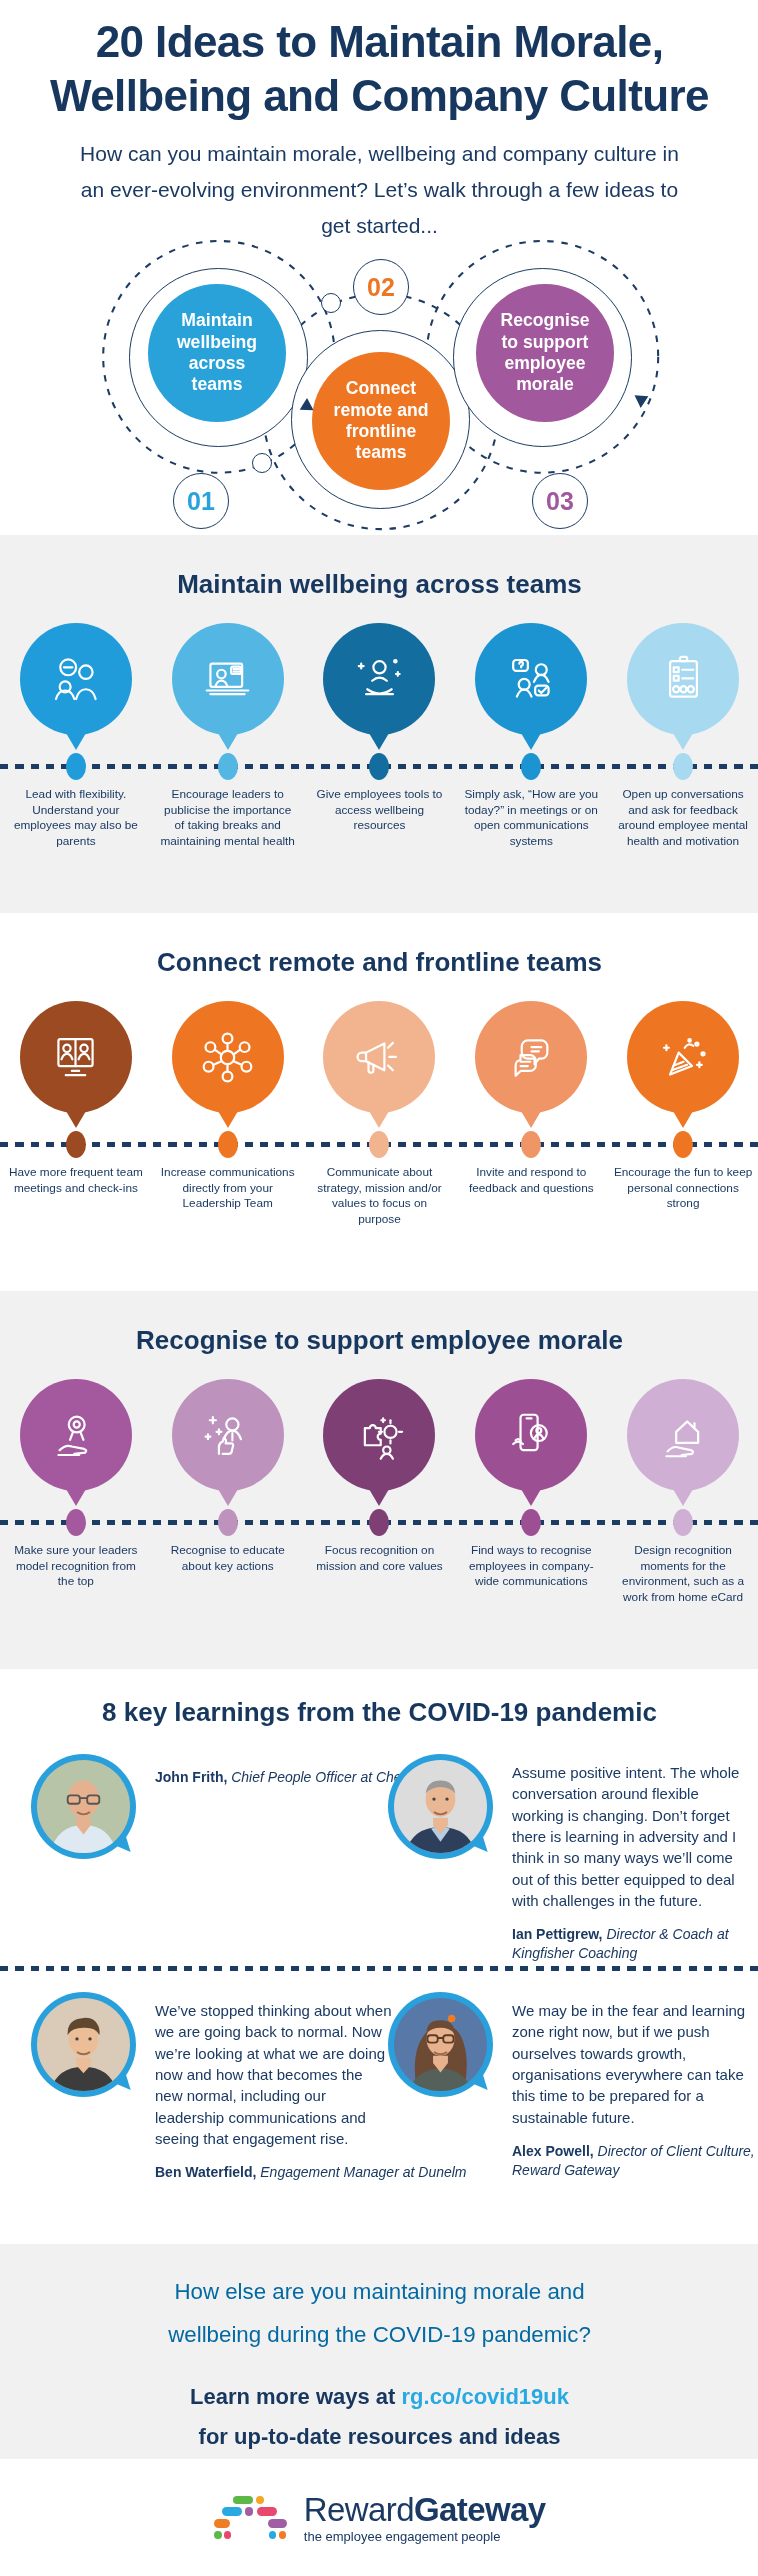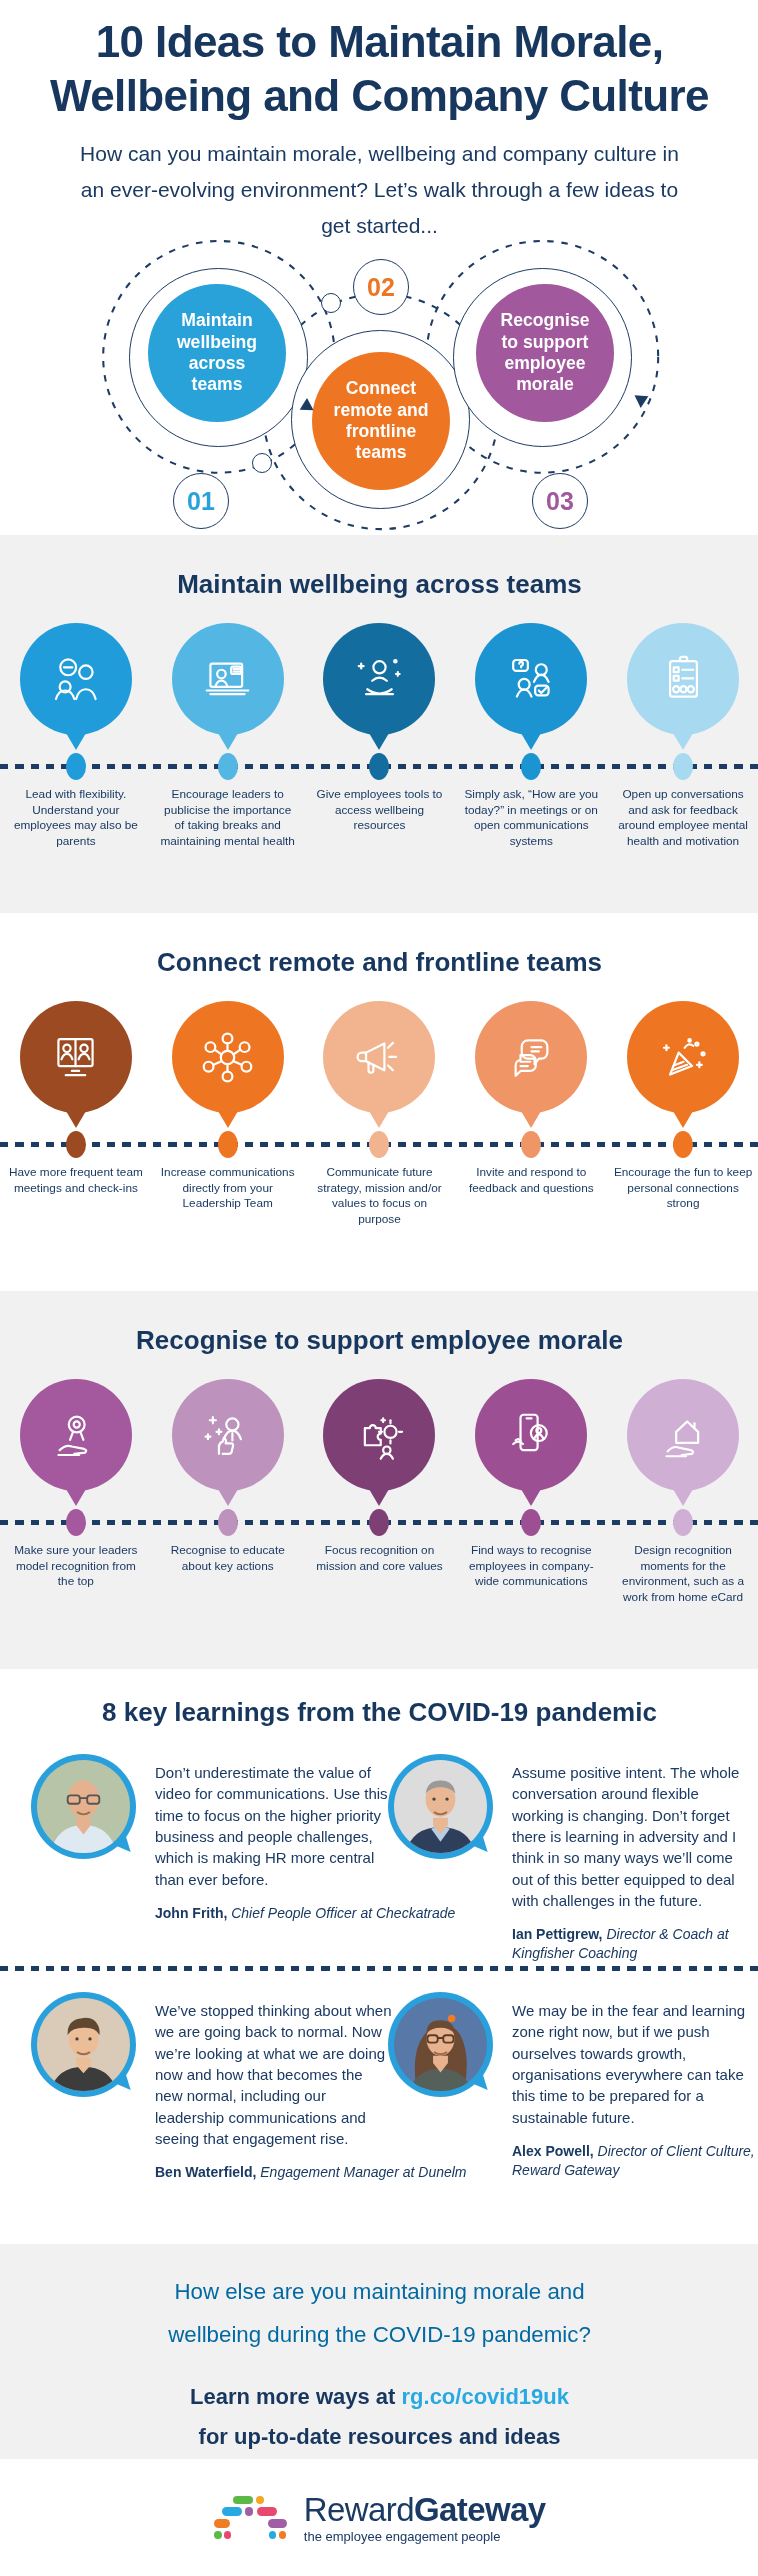--- a/index.html
+++ b/index.html
@@ -82,21 +82,21 @@
   .brand .name b{font-weight:800;}
   .brand .tagline{margin-top:3.5px;font-size:13px;font-weight:500;color:#1b3a63;}
   .icon-stroke{stroke:#fff;stroke-width:3.6;fill:none;stroke-linecap:round;stroke-linejoin:round;}
 </style>
 </head>
 <body>
 
 <div class="page">
 
   <div class="header">
-    <div class="main-title">10 Ideas to Maintain Morale,
+    <div class="main-title">20 Ideas to Maintain Morale,
 Wellbeing and Company Culture</div>
     <div class="intro">How can you maintain morale, wellbeing and company culture in
 an ever-evolving environment? Let’s walk through a few ideas to
 get started...</div>
 
     <svg class="decor-svg" width="759" height="535" viewBox="0 0 1290 910">
       <circle cx="647" cy="700" r="200" stroke="#1d3c63" stroke-width="3.5" fill="none" stroke-dasharray="11 13"></circle>
       <circle cx="372" cy="607" r="197" stroke="#1d3c63" stroke-width="3.5" fill="none" stroke-dasharray="11 13"></circle>
       <circle cx="922" cy="607" r="197" stroke="#1d3c63" stroke-width="3.5" fill="none" stroke-dasharray="11 13"></circle>
     </svg>
@@ -321,21 +321,21 @@
       </div>
     </div>
     <div class="caption-row">
       <div class="col">
           <div class="caption">Have more frequent team meetings and check-ins</div>
         </div>
       <div class="col">
           <div class="caption">Increase communications directly from your Leadership Team</div>
         </div>
       <div class="col">
-          <div class="caption">Communicate future strategy, mission and/or values to focus on purpose</div>
+          <div class="caption">Communicate about strategy, mission and/or values to focus on purpose</div>
         </div>
       <div class="col">
           <div class="caption">Invite and respond to feedback and questions</div>
         </div>
       <div class="col">
           <div class="caption">Encourage the fun to keep personal connections strong</div>
         </div>
     </div>
   </div>
 
@@ -448,21 +448,20 @@
             <path d="M42 70 l8 10 8-10 v-8 h-16 z" fill="#e6b18e"></path>
             <ellipse cx="50" cy="42" rx="17" ry="20" fill="#e6b18e"></ellipse>
             <rect x="33" y="38" width="13" height="9" rx="3" fill="none" stroke="#555" stroke-width="2"></rect>
             <rect x="54" y="38" width="13" height="9" rx="3" fill="none" stroke="#555" stroke-width="2"></rect>
             <line x1="46" y1="41" x2="54" y2="41" stroke="#555" stroke-width="2"></line>
             <path d="M43 56 q7 5 14 0" stroke="#a06a4a" stroke-width="2" fill="none"></path>
           </svg>
         </div>
       </div>
       <div>
-        <div class="qtext">Don’t underestimate the value of video for communications. Use this time to focus on the higher priority business and people challenges, which is making HR more central than ever before.</div>
         <div class="attrib">
           <b>John Frith,</b>
           <i>Chief People Officer at Checkatrade</i>
         </div>
       </div>
     </div>
 
     <div class="quote" style="left:388px;top:85px;">
       <div class="bubble" style="--ring: #29a0dc;">
         <div class="photo">

